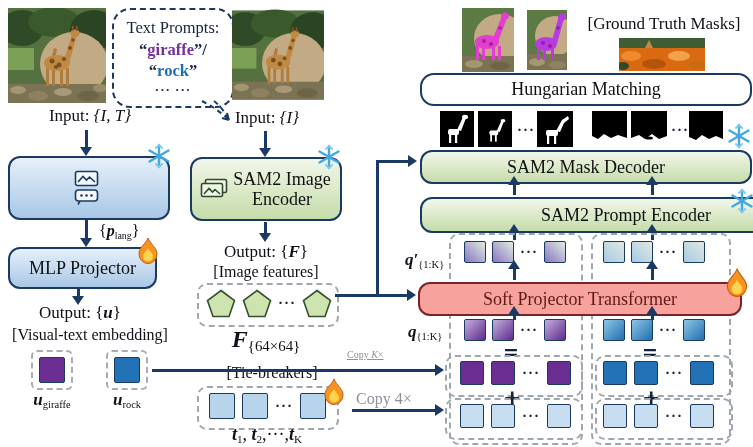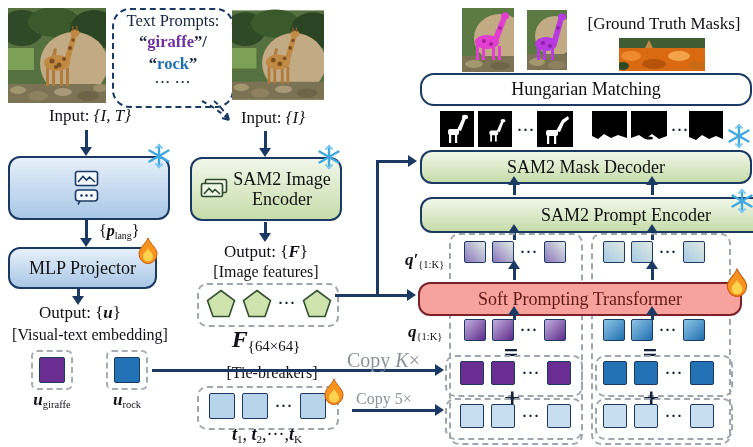--- a/index.html
+++ b/index.html
@@ -42,21 +42,21 @@
   .ln{position:absolute;background:#1b3a63;}
   .v{width:3px;} .h{height:3px;}
   .ln.down::after{content:"";position:absolute;left:50%;bottom:-7px;margin-left:-6.5px;
       border:6.5px solid transparent;border-bottom:0;border-top:9px solid #1b3a63;}
   .ln.up::after{content:"";position:absolute;left:50%;top:-7px;margin-left:-6.5px;
       border:6.5px solid transparent;border-top:0;border-bottom:9px solid #1b3a63;}
   .ln.right::after{content:"";position:absolute;top:50%;right:-7px;margin-top:-6.5px;
       border:6.5px solid transparent;border-right:0;border-left:9px solid #1b3a63;}
   .op{position:absolute;font-weight:bold;color:#15223c;font-family:"DejaVu Sans",sans-serif;}
   .bubble{position:absolute;border:2.5px dashed #1b3a63;border-radius:18px;background:#fff;
-          display:flex;flex-direction:column;align-items:center;justify-content:flex-start;line-height:1.3;}
+          display:flex;flex-direction:column;align-items:center;justify-content:center;line-height:1.3;}
   .photo{position:absolute;display:block;}
 </style>
 </head>
 <body>
 
 <div class="canvas">
 
   <svg class="photo" style="left:8px;top:8px" width="98" height="95" viewBox="0 0 98 95">
     <rect width="98" height="95" fill="#55713f"></rect>
     <ellipse cx="14" cy="20" rx="22" ry="18" fill="#2f4a26"></ellipse>
@@ -139,21 +139,21 @@
         <circle cx="51" cy="57" r="2.5"></circle>
         <circle cx="56" cy="51" r="2"></circle>
         <circle cx="62" cy="40" r="2"></circle>
         <circle cx="65" cy="32" r="1.8"></circle>
       </g>
   </svg>
 
   <div class="lbl ctr" style="left:10px;top:106px;width:160px;">
     <span>Input:</span>&nbsp;<span class="mi">{I, T}</span>
   </div>
-  <div class="lbl ctr" style="left:228px;top:108px;width:90px;">
+  <div class="lbl ctr" style="left:222px;top:108px;width:90px;">
     <span>Input:</span>&nbsp;<span class="mi">{I}</span>
   </div>
 
   <div class="ln v down" style="left:85px;top:130px;height:19px;"></div>
 
   <div class="box blue" style="left:8px;top:156px;width:158px;height:60px;">
     <svg width="26" height="36" viewBox="0 0 26 36" style="margin-right:4px;flex:none;">
       <g fill="#f4f8fd" stroke="#1b3a63" stroke-width="1.6">
         <rect x="1.5" y="1.5" width="22" height="14" rx="2"></rect>
         <rect x="1.5" y="20" width="22" height="11" rx="3"></rect>
@@ -278,25 +278,25 @@
   </svg>
   <div class="lbl ctr" style="left:194px;top:424px;width:146px;font-size:18px;">
     <span class="m">t</span><span class="sb">1</span><span>,  </span><span class="m">t</span><span class="sb">2</span><span>,···,</span><span class="m">t</span><span class="sb">K</span>
   </div>
 
   <div class="ln h right" style="left:335px;top:294px;width:74px;"></div>
   <div class="ln v" style="left:376px;top:162px;height:134px;"></div>
   <div class="ln h right" style="left:376px;top:160px;width:34px;"></div>
 
   <div class="ln h right" style="left:152px;top:369px;width:285px;"></div>
-  <div class="lbl gray" style="left:347px;top:349px;font-size:20px;">
+  <div class="lbl gray" style="left:347px;top:349px;font-size:10px;text-decoration:underline;">
     <span>Copy </span><span class="mi">K</span><span>×</span>
   </div>
   <div class="ln h right" style="left:352px;top:409px;width:85px;"></div>
-  <div class="lbl gray" style="left:356px;top:390px;font-size:16px;">Copy 5×</div>
+  <div class="lbl gray" style="left:356px;top:390px;font-size:16px;">Copy 4×</div>
 
   <svg class="photo" style="left:462px;top:8px" width="52" height="64" viewBox="0 0 52 64">
     <rect width="52" height="64" fill="#5b7a44"></rect>
     <ellipse cx="38" cy="30" rx="26" ry="24" fill="#c2ab84"></ellipse>
     <rect y="48" width="52" height="16" fill="#7c7254"></rect>
     <ellipse cx="12" cy="56" rx="9" ry="4" fill="#a3976f"></ellipse>
       <ellipse cx="38" cy="58" rx="10" ry="4" fill="#6e6448"></ellipse>
     <g fill="#e23ecf">
         <rect x="14" y="36" width="3" height="16"></rect>
         <rect x="20" y="38" width="3" height="14"></rect>
@@ -449,21 +449,21 @@
     <span class="sq sq22 f-qp-r"></span>
     <span class="sq sq22 f-qp-r"></span>
     <span class="dts">···</span>
     <span class="sq sq22 f-qp-r"></span>
   </div>
 
   <div class="ln v up" style="left:513px;top:267px;height:13px;"></div>
   <div class="ln v up" style="left:651px;top:267px;height:13px;"></div>
 
   <div class="box salmon" style="left:418px;top:282px;width:320px;height:30px;">
-    <span>Soft Prompting Transformer</span>
+    <span>Soft Projector Transformer</span>
   </div>
   <svg class="abs" style="left:724px;top:268px" width="26" height="30" viewBox="0 0 24 28">
     <path d="M12,1 C10,7 3,10 3,17 a9,9.5 0 0 0 18,0 C21,11 15,8 12,1 Z" fill="#f6941f" stroke="#c85a10" stroke-width="1"></path>
     <path d="M12,11 C11,14 7,16 7,19.5 a5,5 0 0 0 10,0 C17,16 13,14 12,11 Z" fill="#ffd34d"></path>
   </svg>
 
   <div class="ln v up" style="left:513px;top:313px;height:7px;"></div>
   <div class="ln v up" style="left:651px;top:313px;height:7px;"></div>
 
   <div class="lbl" style="left:408px;top:322px;font-size:17px;">

